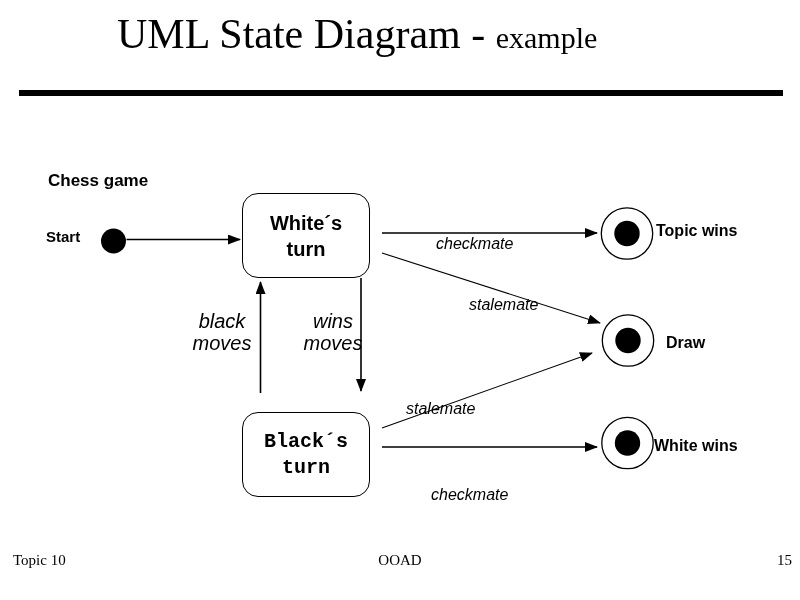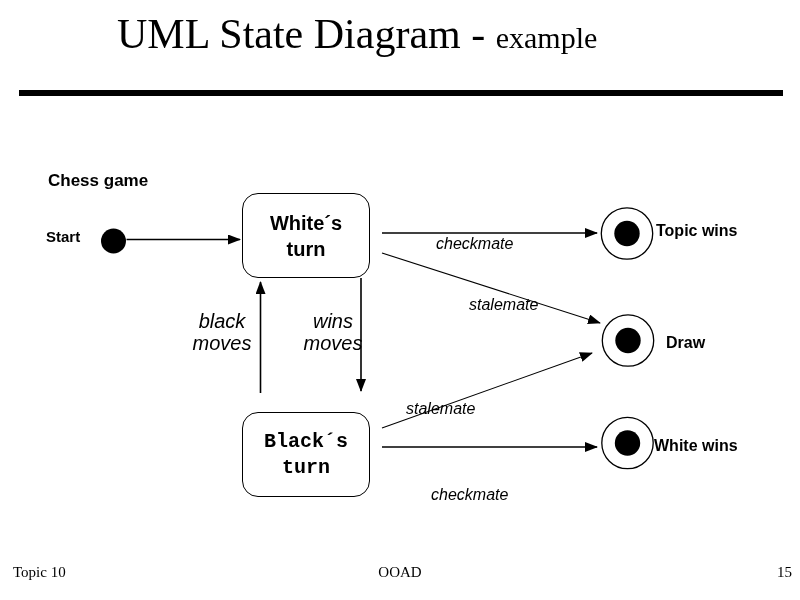--- a/index.html
+++ b/index.html
@@ -86,21 +86,21 @@
     font-size: 16px; font-weight: bold;
     white-space: nowrap;
   }
   #label-black-wins { left: 656px; top: 222px; }
   #label-draw       { left: 666px; top: 334px; }
   #label-white-wins { left: 654px; top: 437px; }
 
   
   .footer-text {
     position: absolute;
-    top: 564px;
+    top: 552px;
     font-family: "Liberation Serif", serif;
     font-size: 15px;
   }
   #footer-left   { left: 13px; }
   #footer-center { left: 350px; width: 100px; text-align: center; }
   #footer-right  { left: 742px; width: 50px; text-align: right; }
 </style>
 </head>
 <body>
 

